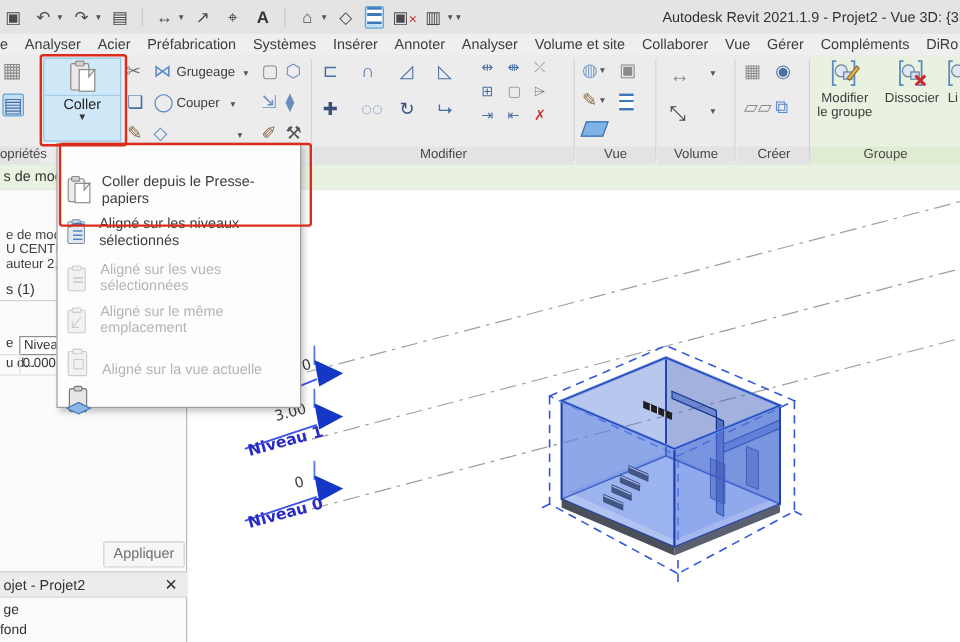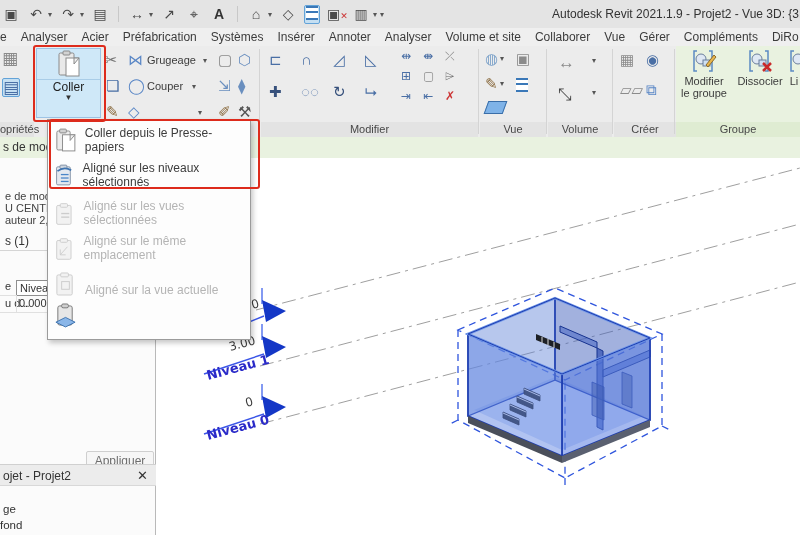--- a/index.html
+++ b/index.html
@@ -55,29 +55,29 @@
   .combo .car{position:absolute;left:46px;top:3px;font-size:9px;color:#666;}
   .grid{position:absolute;left:0;top:120px;width:156px;height:34px;font-size:11px;color:#333;}
   .grid .row{position:absolute;left:0;width:156px;height:17px;border-bottom:1px solid #e0e0e0;}
   .grid .c1{position:absolute;left:5px;top:2px;}
   .grid .c2{position:absolute;left:19px;top:2px;}
   .grid .cell{position:absolute;left:16px;top:2px;width:42px;height:16px;border:1px solid #8f8f8f;background:#fff;
               overflow:hidden;padding:1px 0 0 3px;box-sizing:border-box;}
   .colline{position:absolute;left:16px;top:0;bottom:0;width:1px;background:#e0e0e0;}
   .applybtn{position:absolute;left:86px;top:293px;width:66px;height:20px;background:#f6f6f6;border:1px solid #cfcfcf;
             border-radius:2px;font-size:12px;color:#6e6e6e;text-align:center;line-height:19px;cursor:pointer;}
-  .pbheader{position:absolute;left:0;top:306px;width:156px;height:22px;background:#ececec;border-top:1px solid #d0d0d0;
+  .pbheader{position:absolute;left:0;top:318px;width:156px;height:22px;background:#ececec;border-top:1px solid #d0d0d0;
             border-bottom:1px solid #d8d8d8;font-size:12px;color:#333;line-height:22px;box-sizing:border-box;}
   .pbheader .t{padding-left:3px;}
   .pbclose{position:absolute;right:8px;top:0;font-size:13px;color:#333;cursor:pointer;}
   .tree1{position:absolute;left:3px;top:345px;font-size:11.5px;color:#333;}
   .tree2{position:absolute;left:0px;top:361px;font-size:11.5px;color:#333;}
   
   .menu{left:47px;top:119px;width:204px;height:221px;background:#fdfdfd;border:1px solid #9b9b9b;
-        box-shadow:2px 3px 5px rgba(0,0,0,.22);z-index:50;padding-top:2px;box-sizing:border-box;}
+        box-shadow:2px 3px 5px rgba(0,0,0,.22);z-index:50;padding-top:20px;box-sizing:border-box;}
   .mi{height:35px;display:flex;align-items:center;gap:8px;padding-left:6px;font-size:12px;color:#3c3c3c;cursor:pointer;}
   .mi.dis{color:#b4b4b4;cursor:default;align-items:flex-end;}
   .mi.dis rect,.mi.dis path,.mi.dis polygon,.mi.dis line{stroke:#cccccc;fill:#f2f2f2;}
   .mi.dis line{fill:none;}
   
   .gbtn{position:absolute;top:3px;width:52px;text-align:center;font-size:11px;color:#3c3c3c;cursor:pointer;}
   .gbtn .two{line-height:12px;}
   
   .canvas{left:156px;top:158px;width:644px;height:377px;background:#fff;}
   svg text{font-family:"DejaVu Sans",sans-serif;}

